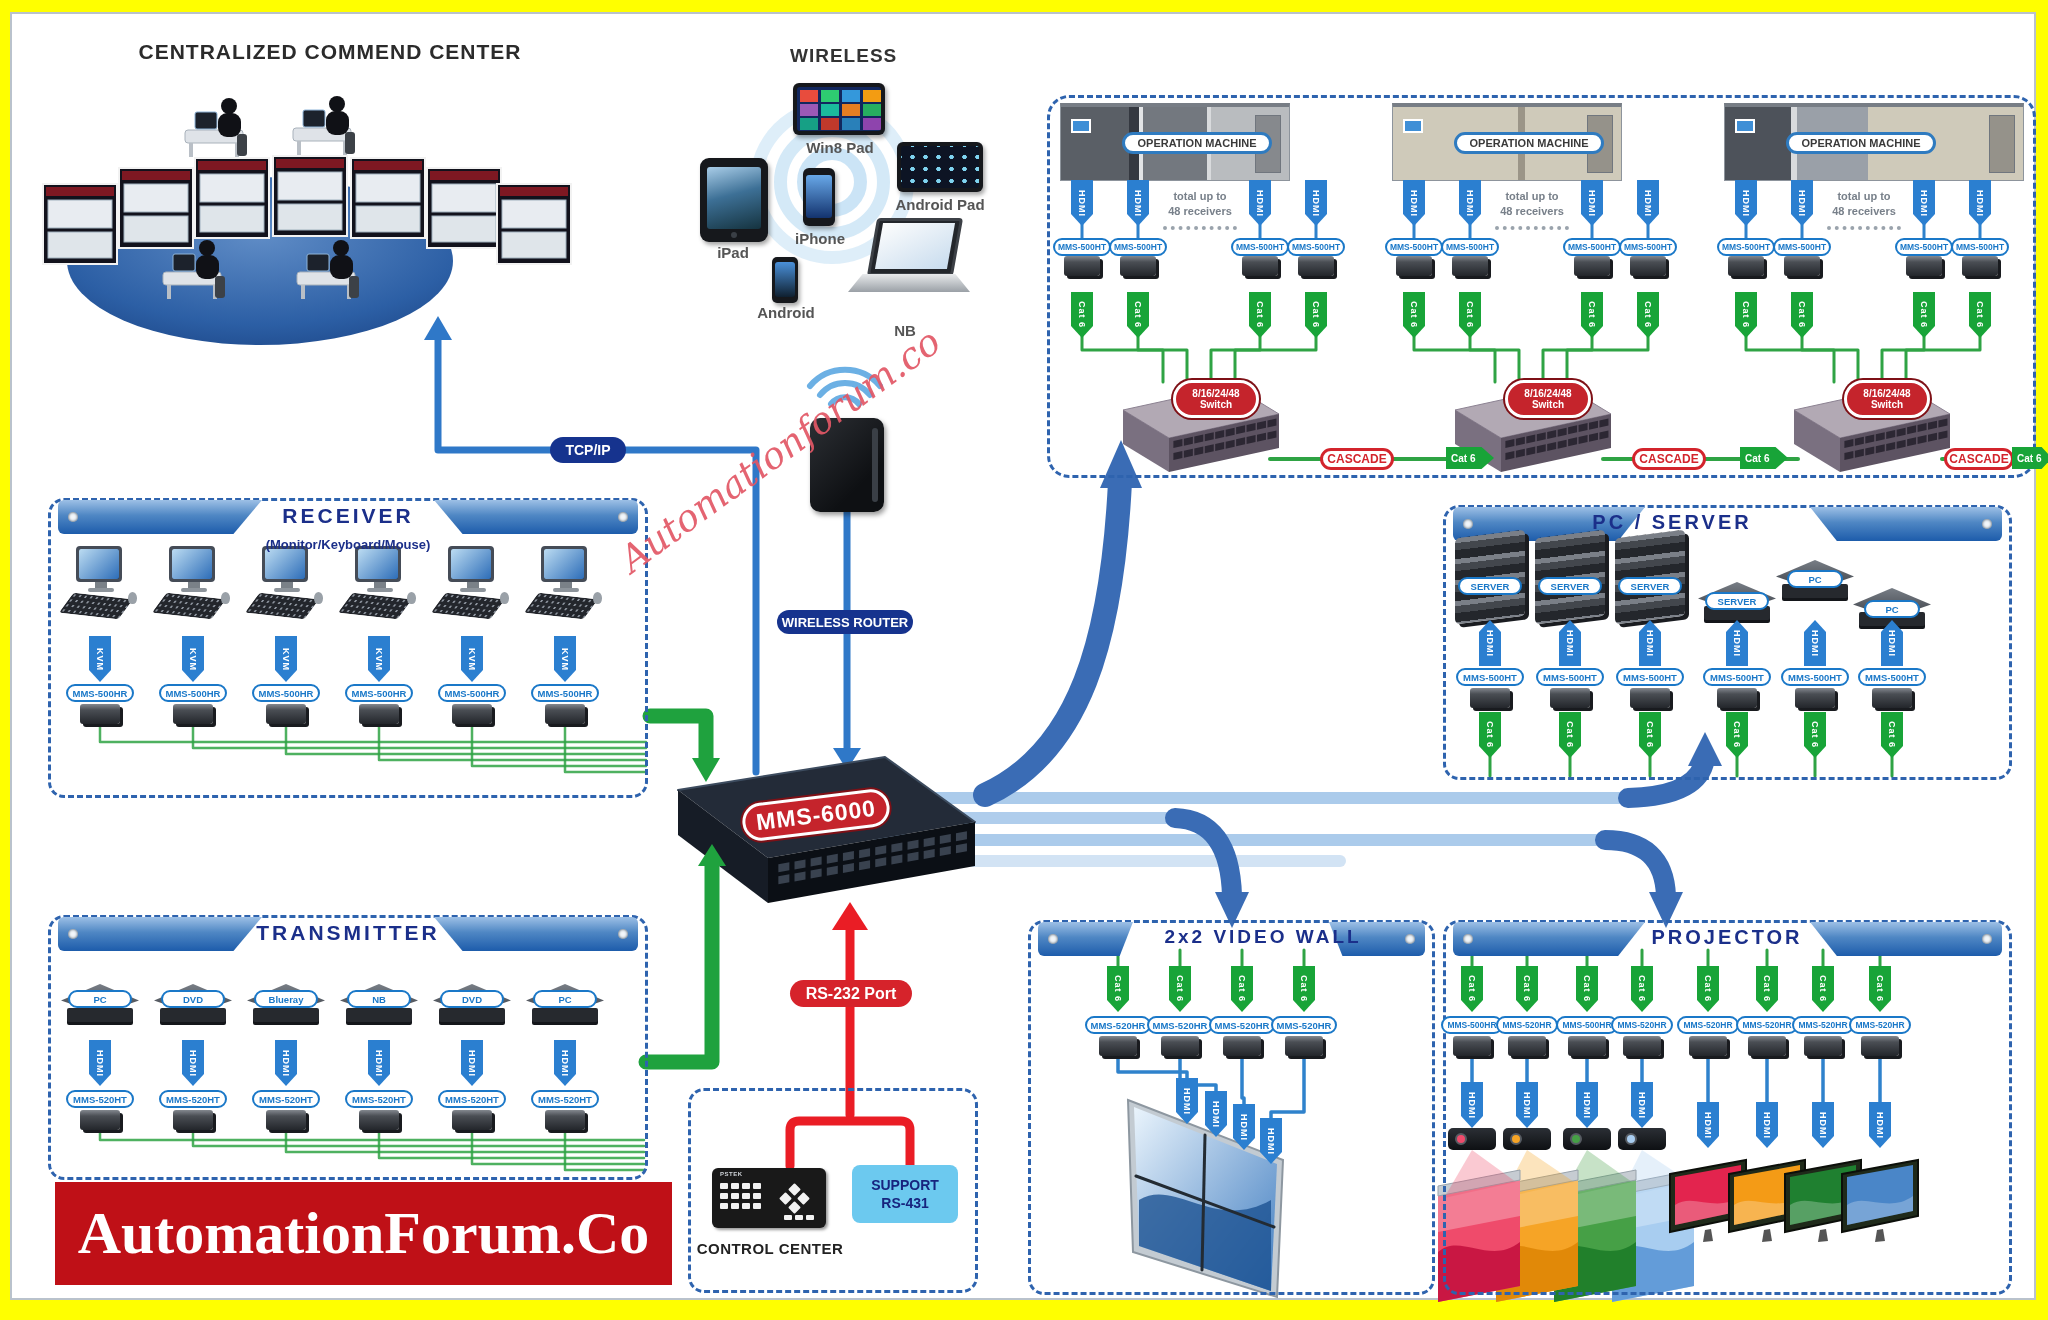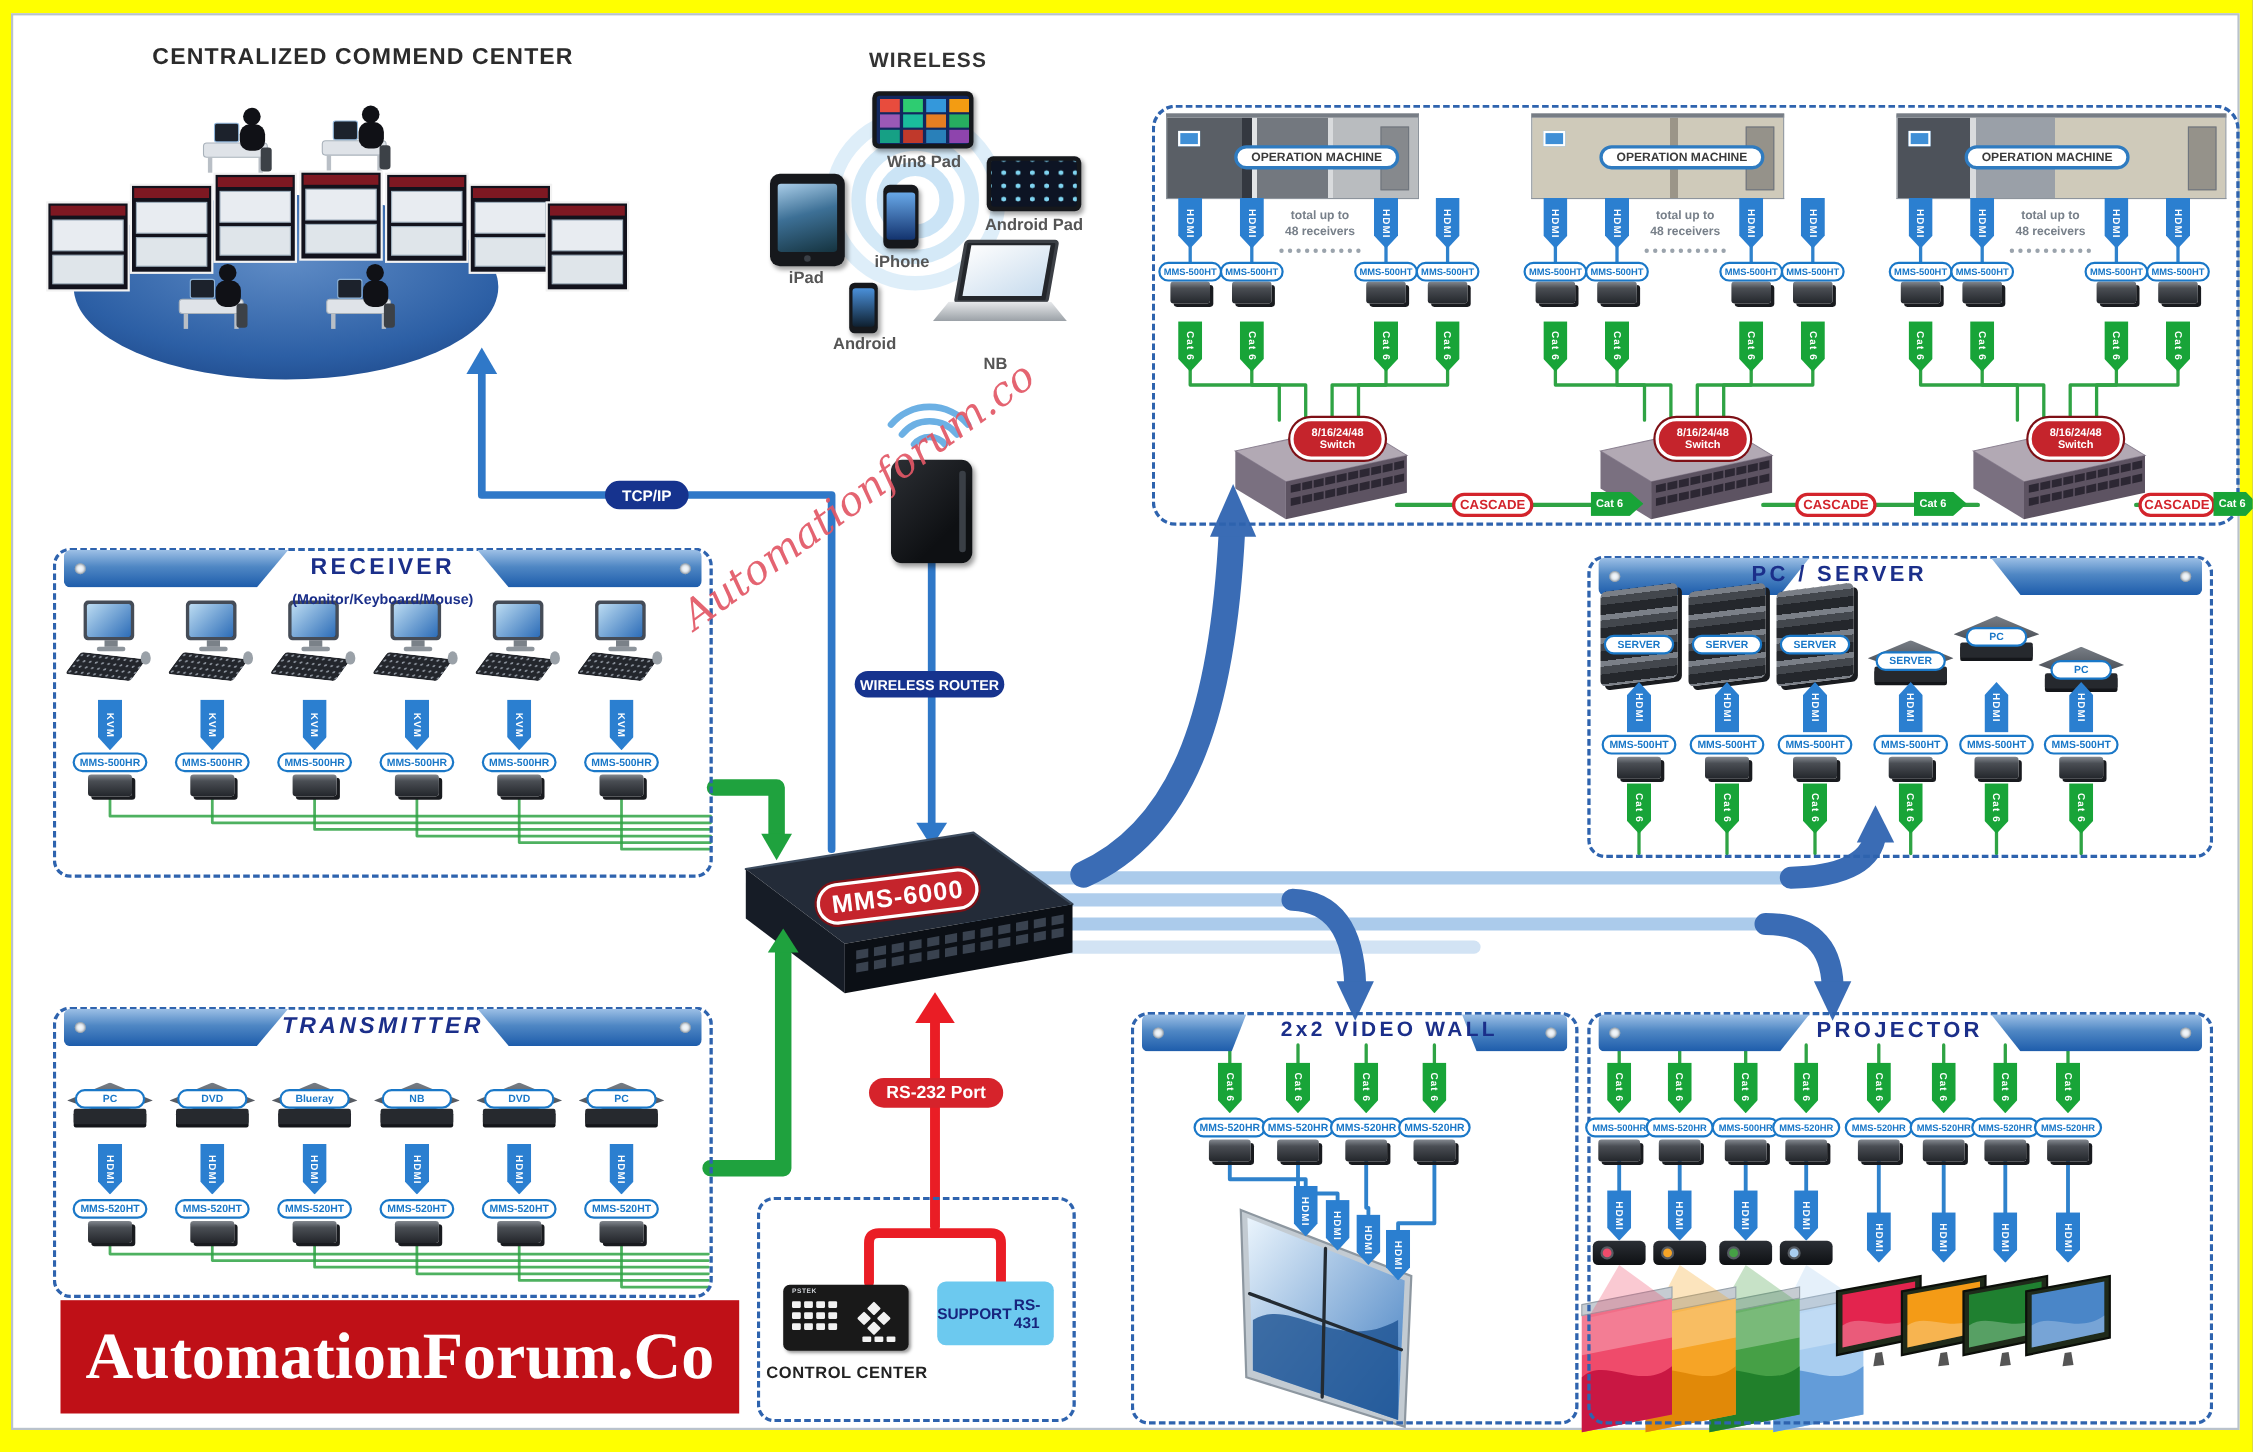--- a/index.html
+++ b/index.html
@@ -98,21 +98,21 @@
 .op-note{position:absolute;width:90px;text-align:center;font-size:11px;font-weight:bold;color:#78808a;z-index:3;white-space:nowrap}
 .op-dots{position:absolute;width:74px;height:0;border-top:4px dotted #9aa3ac;z-index:3}
 .op-switch{position:absolute;width:180px;height:104px;z-index:2}
 .proj{position:absolute;width:48px;height:22px;background:linear-gradient(#2b2f35,#0e1013);border-radius:5px;z-index:3}
 .proj-lens{position:absolute;left:7px;top:5px;width:12px;height:12px;border-radius:50%;border:2px solid #565b62}
 #cpanel{position:absolute;left:712px;top:1168px;width:114px;height:60px;background:#191919;border-radius:6px;z-index:3;box-shadow:2px 2px 3px rgba(0,0,0,.4)}
 #cp-brand{position:absolute;left:8px;top:3px;font-size:6px;font-weight:bold;color:#cfd3d8;letter-spacing:.5px}
 .cp-key{position:absolute;width:8px;height:6px;background:#f2f2f2;border-radius:1px}
 .cp-diamond{position:absolute;width:9px;height:9px;background:#f2f2f2;transform:rotate(45deg);border-radius:1px}
 #cp-label{position:absolute;left:690px;top:1240px;width:160px;text-align:center;font-size:15px;font-weight:bold;color:#222;letter-spacing:.5px;z-index:3}
-#support-box{position:absolute;left:852px;top:1165px;width:106px;height:58px;background:#6cc9ef;border-radius:8px;display:flex;align-items:center;justify-content:center;gap:2px;z-index:3}
+#support-box{position:absolute;left:852px;top:1165px;width:106px;height:58px;background:#6cc9ef;border-radius:8px;display:flex;flex-direction:column;align-items:center;justify-content:center;gap:2px;z-index:3}
 #support-box span{font-size:14px;font-weight:bold;color:#17247e}
 </style>
 </head>
 <body>
 
 <div id="stage">
   <div id="canvas"></div>
   <svg id="wires">
       <defs>
         <linearGradient id="vwg" x1="0" y1="0" x2="1" y2="1">
@@ -537,21 +537,21 @@
     </div>
     <div class="tag blue down" style="left: 554px; top: 636px;">
       <span>KVM</span>
     </div>
     <div class="oval" style="left: 531px; top: 684px; width: 68px; font-size: 9.5px;">MMS-500HR</div>
     <div class="dev-box" style="left: 545px; top: 704px; width: 40px;"></div>
     <div class="ribbon-bar bar-left" style="left: 58px; top: 917px; width: 204px;"></div>
     <div class="ribbon-bar bar-right" style="left: 434px; top: 917px; width: 204px;"></div>
     <div class="grommet" style="left: 68px; top: 929px;"></div>
     <div class="grommet" style="left: 618px; top: 929px;"></div>
-    <div class="box-title" style="left: 348px; top: 921px; font-size: 21px; font-style: italic;">TRANSMITTER</div>
+    <div class="box-title" style="left: 348px; top: 921px; font-size: 21px;">TRANSMITTER</div>
     <div class="src-dev" style="left: 61px; top: 984px;">
       <div class="src-top"></div>
       <div class="src-front"></div>
     </div>
     <div class="oval" style="left: 68px; top: 990px; width: 64px; font-size: 9.5px;">PC</div>
     <div class="tag blue down" style="left: 89px; top: 1040px;">
       <span>HDMI</span>
     </div>
     <div class="oval" style="left: 66px; top: 1090px; width: 68px; font-size: 9.5px;">MMS-520HT</div>
     <div class="dev-box" style="left: 80px; top: 1110px; width: 40px;"></div>

